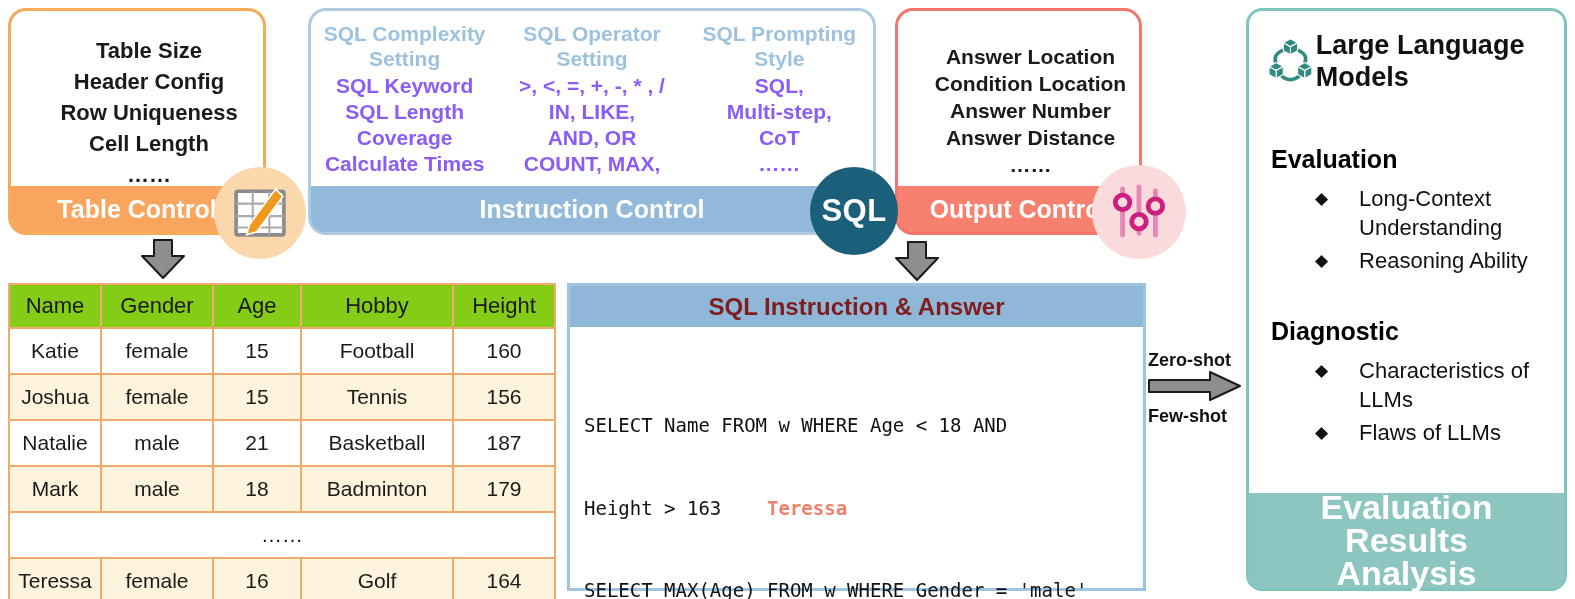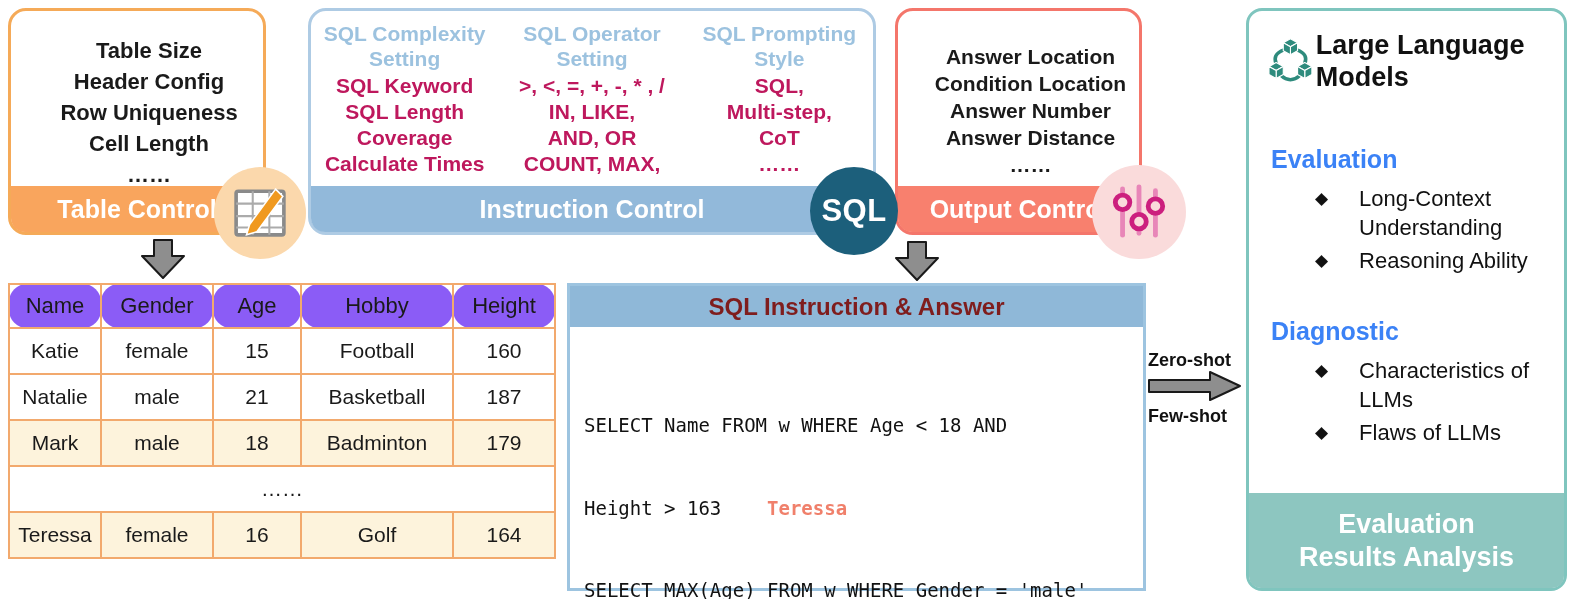--- a/index.html
+++ b/index.html
@@ -15,55 +15,55 @@
   
   .box-table{left:8px;top:8px;width:258px;height:227px;border:3px solid #F5AA58;}
   .box-table .lines{top:24px;font-size:22px;line-height:31px;}
   .box-table .bar{height:46px;background:#F9A55D;font-size:25px;}
 
   
   .box-instr{left:308px;top:8px;width:568px;height:227px;border:3px solid #AECBE4;}
   .box-instr .cols{position:absolute;top:10px;left:0;right:0;display:flex;}
   .box-instr .col{flex:1;text-align:center;font-weight:bold;}
   .box-instr .col-heading{color:#9CC2DF;font-size:21px;line-height:25px;margin:0 auto 2px auto;width:170px;}
-  .box-instr .col .ln{font-size:21px;line-height:26px;color:#be185d;}
+  .box-instr .col .ln{font-size:21px;line-height:26px;color:#8b5cf6;}
   .box-instr .bar{height:46px;background:#92B9DA;font-size:25px;}
 
   
   .box-out{left:895px;top:8px;width:247px;height:227px;border:3px solid #F4766B;}
   .box-out .lines{top:32px;font-size:21px;line-height:27px;}
   .box-out .bar{height:46px;background:#F8806E;font-size:25px;}
 
   
   .icon-circle{position:absolute;border-radius:50%;display:flex;align-items:center;justify-content:center;z-index:3;}
   .circ-table{left:214px;top:167px;width:92px;height:92px;background:#FBD8AC;}
   .circ-sql{left:810px;top:167px;width:88px;height:88px;background:#1C5F7B;color:#fff;
             font-weight:bold;font-size:31px;letter-spacing:.5px;}
   .circ-sliders{left:1092px;top:165px;width:94px;height:94px;background:#FADBDB;}
 
   
   .box-llm{left:1246px;top:8px;width:321px;height:583px;border:3px solid #7FC5BE;border-radius:16px;}
   .llm-head{display:flex;align-items:center;padding:18px 10px 0 16px;}
   .llm-title{font-weight:bold;font-size:27px;line-height:32px;color:#111;}
-  .llm-section-h{font-weight:bold;font-size:25px;color:#3b82f6;margin:16px 0 10px 22px;}
+  .llm-section-h{font-weight:bold;font-size:25px;color:#000000;margin:16px 0 10px 22px;}
   .sec-eval{margin-top:52px;}
   .sec-diag{margin-top:42px;}
   .bullet{display:flex;gap:14px;margin:4px 0 4px 66px;}
   .bullet .diamond{font-size:17px;line-height:29px;color:#111;}
   .bullet .btxt{font-size:22px;line-height:29px;color:#111;width:175px;margin-left:17px;}
   .llm-footer{position:absolute;left:0;right:0;bottom:0;height:95px;background:#8DC6C0;
               display:flex;align-items:center;justify-content:center;text-align:center;
-              color:#fff;font-weight:bold;font-size:27px;line-height:33px;border-radius:0 0 12px 12px;}
+              color:#fff;font-weight:bold;font-size:34px;line-height:33px;border-radius:0 0 12px 12px;}
   .llm-footer span{width:240px;}
 
   
   .dtable{position:absolute;left:8px;top:283px;width:546px;border-collapse:collapse;table-layout:fixed;
           font-size:21px;color:#1a1a1a;}
   .dtable td,.dtable th{border:2px solid #F2A96D;text-align:center;height:44px;padding:0;font-weight:normal;}
-  .dtable th{background:#8b5cf6;font-size:22px;height:42px;border-radius:18px;}
+  .dtable th{background:#84cc16;font-size:22px;height:42px;}
   .row-cream td{background:#FDF3DC;}
   .row-white td{background:#ffffff;}
 
   
   .sqlbox{position:absolute;left:567px;top:283px;width:579px;height:308px;box-sizing:border-box;
           border:3px solid #9DC4E0;background:#fff;}
   .sql-header{height:41px;background:#8FB8D8;display:flex;align-items:center;justify-content:center;
               color:#7f1d1d;font-weight:bold;font-size:24px;}
   .sql-code{padding:30px 12px 0 14px;font-family:"DejaVu Sans Mono",monospace;font-size:19px;
             line-height:27.5px;color:#111;white-space:pre;}
@@ -227,20 +227,27 @@
       <th>Hobby</th>
       <th>Height</th>
     </tr>
     <tr class="row-white">
       <td>Katie</td>
       <td>female</td>
       <td>15</td>
       <td>Football</td>
       <td>160</td>
     </tr>
+    <tr class="row-cream">
+      <td>Joshua</td>
+      <td>female</td>
+      <td>15</td>
+      <td>Tennis</td>
+      <td>156</td>
+    </tr>
     <tr class="row-white">
       <td>Natalie</td>
       <td>male</td>
       <td>21</td>
       <td>Basketball</td>
       <td>187</td>
     </tr>
     <tr class="row-cream">
       <td>Mark</td>
       <td>male</td>

